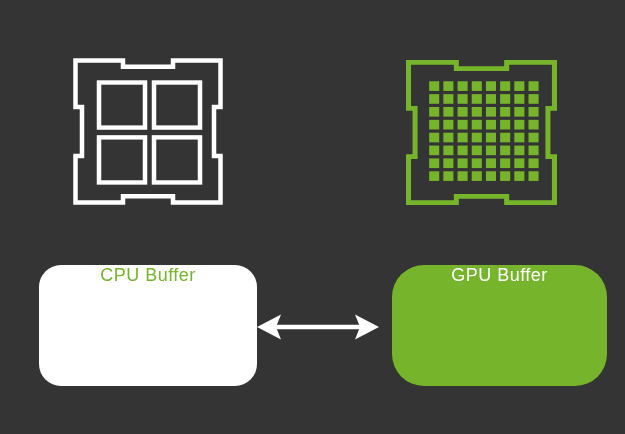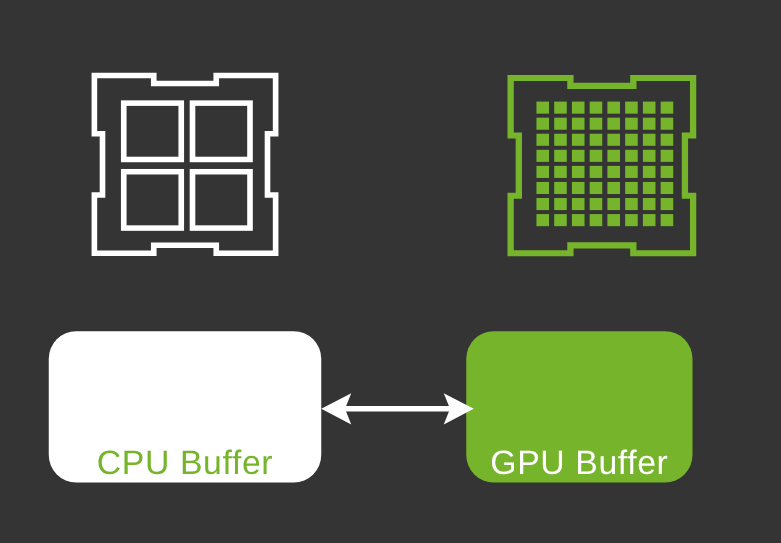--- a/index.html
+++ b/index.html
@@ -29,36 +29,37 @@
   .chip-gpu .frame { fill: none; stroke: var(--green); stroke-width: 5; }
   .chip-cpu .core  { fill: none; stroke: var(--white); stroke-width: 4.5; }
   .chip-gpu .core  { fill: var(--green); stroke: none; }
 
   .buffer {
     position: absolute;
     top: 265px;
     height: 121px;
     border-radius: 22px;
     display: flex;
-    align-items: flex-end;
+    align-items: flex-start;
     justify-content: center;
-    font-size: 27px;
+    font-size: 18px;
     letter-spacing: 0.5px;
   }
   .buffer-cpu {
     left: 39px;
     width: 218px;
     background: var(--white);
     color: var(--green);
   }
   .buffer-gpu {
-    left: 373px;
-    width: 181px;
+    left: 392px;
+    width: 215px;
     background: var(--green);
     color: var(--white);
+    border-radius: 32px;
   }
 
   .arrow { left: 256px; top: 310px; width: 124px; height: 34px; }
   .arrow .shaft { stroke: var(--white); stroke-width: 4.5; }
   .arrow .head  { fill: var(--white); }
 </style>
 </head>
 <body>
 
 <div class="stage">

